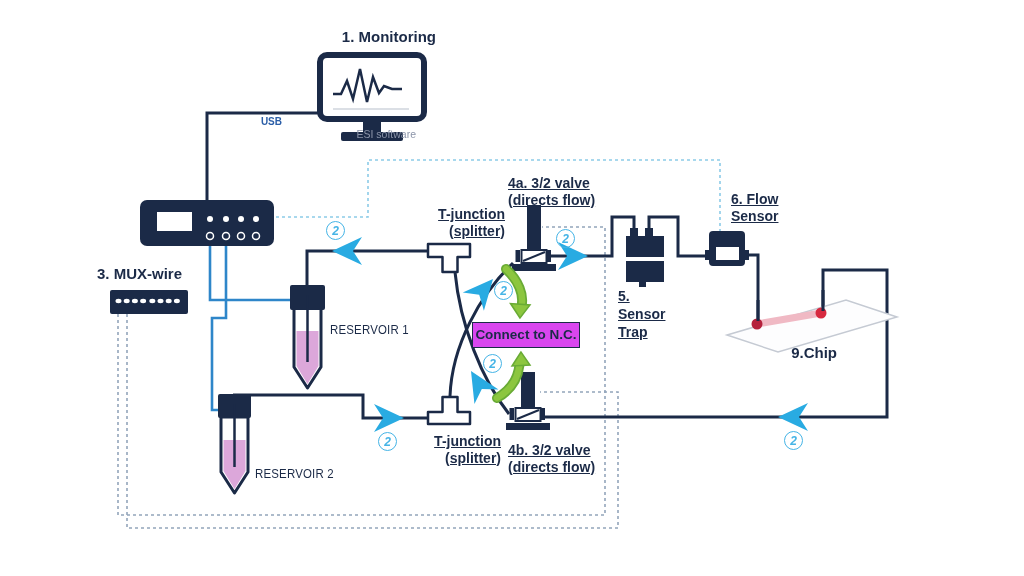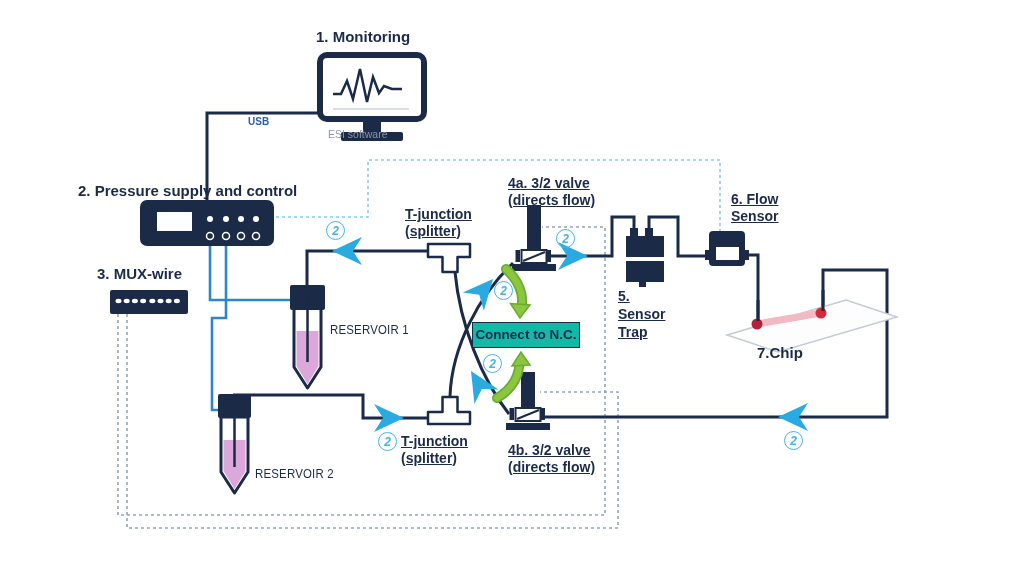--- a/index.html
+++ b/index.html
@@ -1,27 +1,27 @@
 <!DOCTYPE html>
 <html><head>
 <meta charset="utf-8">
 <style>
   html,body{margin:0;padding:0;background:#fff;}
   #stage{position:relative;width:1024px;height:576px;background:#ffffff;overflow:hidden;
          font-family:"Liberation Sans",sans-serif;}
   #diagram-svg{position:absolute;left:0;top:0;z-index:1;}
   .lbl{position:absolute;z-index:2;color:#1b2a47;font-weight:bold;font-size:15px;white-space:nowrap;}
   .sub{font-size:14px;line-height:17px;font-weight:bold;text-decoration:underline;}
-  .ctr{text-align:left;}
+  .ctr{text-align:right;}
   .marker{position:absolute;z-index:2;width:17px;height:17px;border:1.6px solid #45b4e6;border-radius:50%;
           color:#45b4e6;font-size:12px;font-weight:bold;font-style:italic;display:flex;align-items:center;
           justify-content:center;background:rgba(255,255,255,.0);}
   .resv{font-weight:normal;font-size:13.5px;letter-spacing:.2px;transform:scaleX(.85);transform-origin:left center;}
   .ncbox{position:absolute;z-index:2;left:472px;top:322px;width:106px;height:24px;border:1.6px solid #1b2a47;
-         background:#14b8a6;color:#1b2a47;font-size:13.5px;font-weight:bold;text-align:center;line-height:24px;}
+         background:#d946ef;color:#1b2a47;font-size:13.5px;font-weight:bold;text-align:center;line-height:24px;}
   .usb{color:#2b5ea7;font-size:10px;}
   .esi{color:#8b94a9;font-size:10.5px;font-weight:normal;}
 </style>
 </head>
 <body>
 
 <div id="stage">
 
 <svg id="diagram-svg" width="1024" height="576" viewBox="0 0 1024 576">
 
@@ -152,21 +152,20 @@
   <g>
     <path d="M497,398 C511,390 518,378 519.5,365" fill="none" stroke="#69ab35" stroke-width="10" stroke-linecap="round"></path>
     <path d="M497,398 C511,390 518,378 519.5,365" fill="none" stroke="#8cc63f" stroke-width="6.5" stroke-linecap="round"></path>
     <polygon points="521,352 512,366 530,365" fill="#8cc63f" stroke="#69ab35" stroke-width="1.5"></polygon>
   </g>
 </svg>
 
   <div class="lbl ctr" style="left:316px;top:28px;width:120px;">1. Monitoring</div>
   <div class="lbl esi ctr" style="left:328px;top:96px;width:88px;margin-top:32px;">ESI software</div>
   <div class="lbl usb ctr" style="left:248px;top:116px;width:34px;">USB</div>
-  <div class="lbl" style="left:78px;top:182px;">2. Pressure supply and control</div>
   <div class="lbl" style="left:97px;top:265px;">3. MUX-wire</div>
   <div class="lbl resv" style="left:330px;top:322px;">RESERVOIR 1</div>
   <div class="lbl resv" style="left:255px;top:466px;">RESERVOIR 2</div>
 
   <div class="lbl sub ctr" style="left:405px;top:206px;width:100px;">
     <div>T-junction</div>
     <div>(splitter)</div>
   </div>
   <div class="lbl sub ctr" style="left:401px;top:433px;width:100px;">
     <div>T-junction</div>
@@ -186,21 +185,21 @@
     <div>5.</div>
     <div>Sensor</div>
     <div>Trap</div>
   </div>
 
   <div class="lbl sub" style="left:731px;top:191px;">
     <div>6. Flow</div>
     <div>Sensor</div>
   </div>
 
-  <div class="lbl ctr" style="left:757px;top:344px;width:80px;">7.Chip</div>
+  <div class="lbl ctr" style="left:757px;top:344px;width:80px;">9.Chip</div>
 
   <div class="ncbox">Connect to N.C.</div>
 
   <div class="marker" style="left:326px;top:221px;">2</div>
   <div class="marker" style="left:378px;top:432px;">2</div>
   <div class="marker" style="left:494px;top:281px;">2</div>
   <div class="marker" style="left:483px;top:354px;">2</div>
   <div class="marker" style="left:556px;top:229px;">2</div>
   <div class="marker" style="left:784px;top:431px;">2</div>
 

